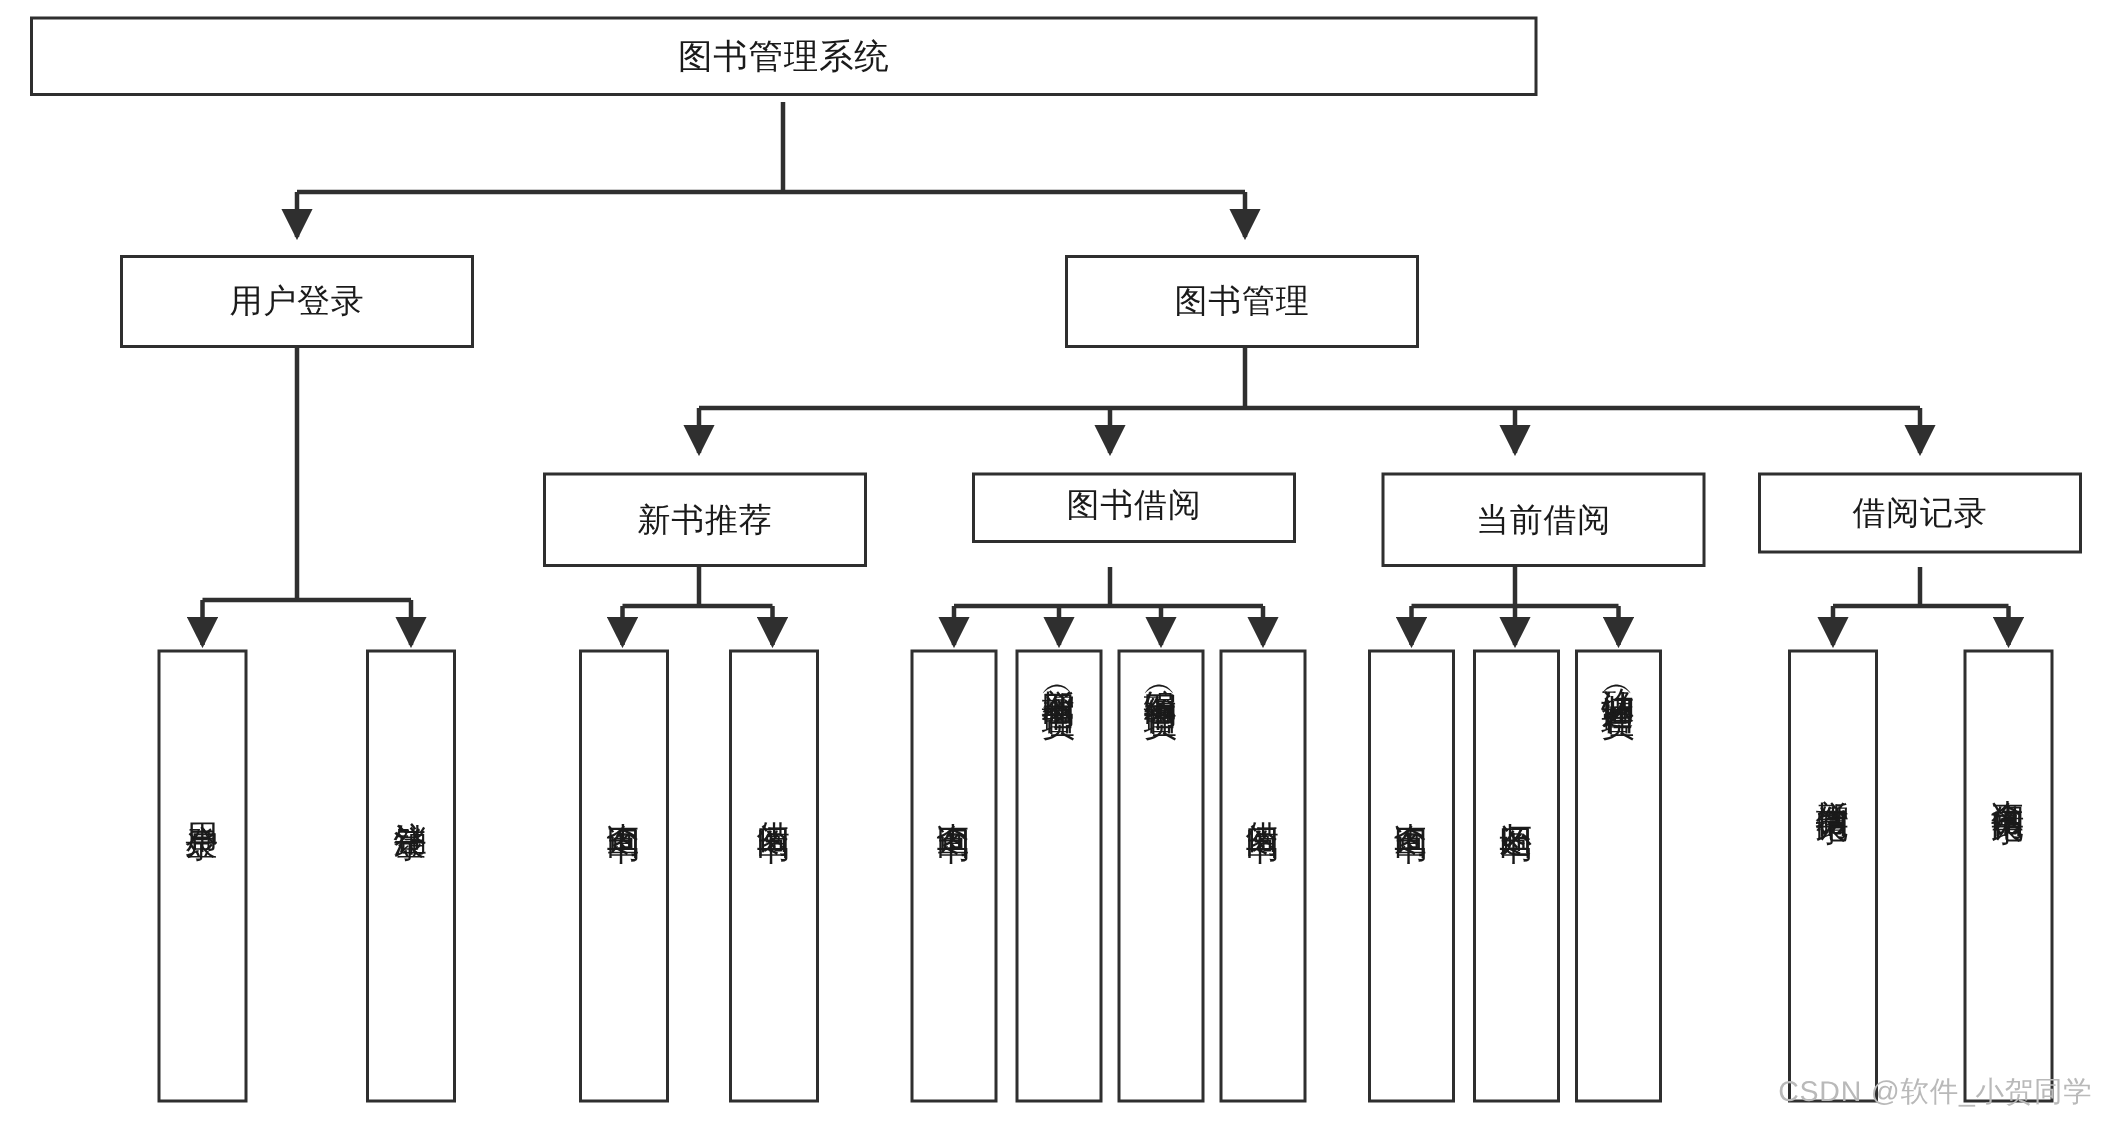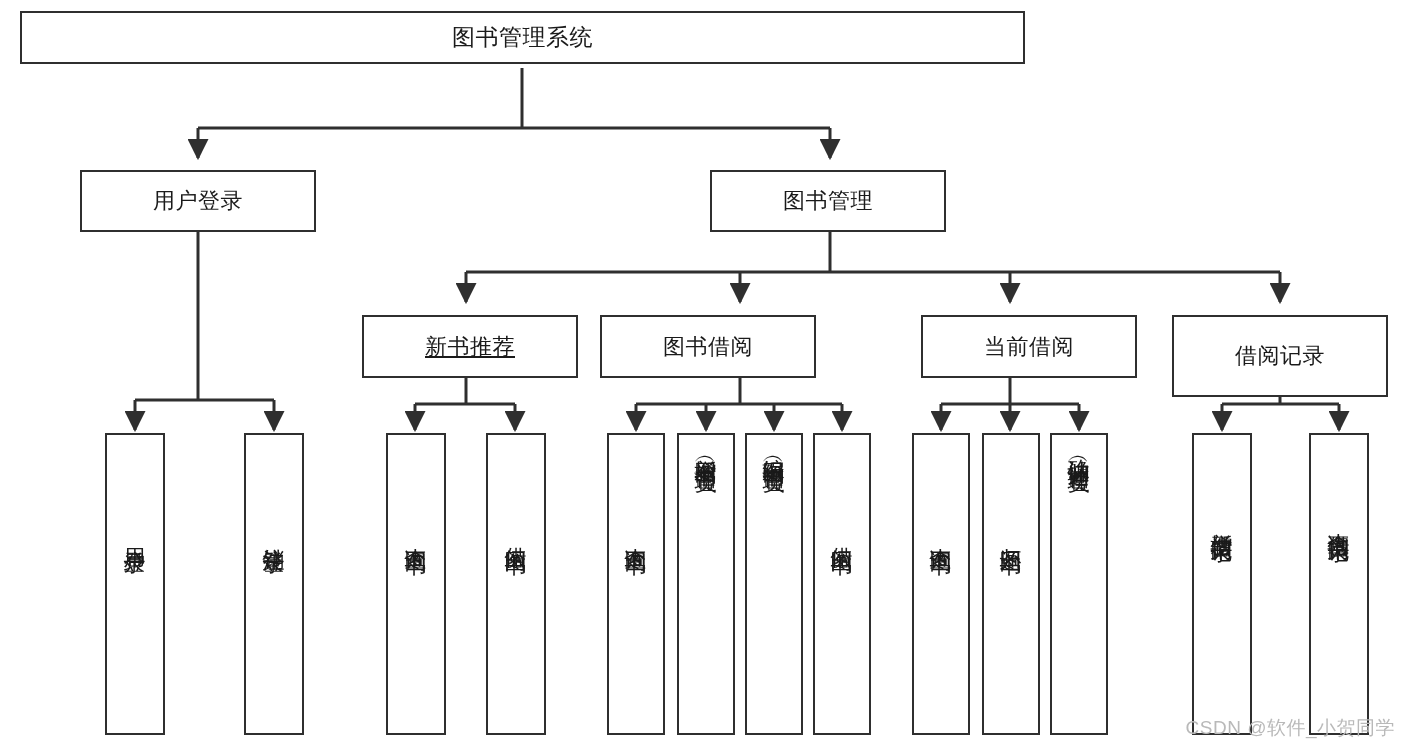--- a/index.html
+++ b/index.html
@@ -141,30 +141,30 @@
     <span class="label">图书管理系统</span>
   </div>
 
   <div class="node h" style="left:80px; top:170px; width:236px; height:62px;">
     <span class="label">用户登录</span>
   </div>
   <div class="node h" style="left:710px; top:170px; width:236px; height:62px;">
     <span class="label">图书管理</span>
   </div>
 
-  <div class="node h" style="left:362px; top:315px; width:216px; height:63px;text-decoration:underline;">
+  <div class="node h" style="left:362px; top:315px; width:216px; height:63px;">
     <span class="label">新书推荐</span>
   </div>
-  <div class="node h" style="left:600px; top:315px; width:216px; height:63px;">
+  <div class="node h" style="left:648px; top:315px; width:216px; height:47px;font-family:Liberation Mono, monospace;">
     <span class="label">图书借阅</span>
   </div>
   <div class="node h" style="left:902px; top:315px; width:216px; height:63px;margin-left:19px;">
     <span class="label">当前借阅</span>
   </div>
-  <div class="node h" style="left:1172px; top:315px; width:216px; height:82px;">
+  <div class="node h" style="left:1172px; top:315px; width:216px; height:54px;">
     <span class="label">借阅记录</span>
   </div>
 
   <div class="node v pad-top2" style="left:105px; top:433px; width:60px; height:302px;">
     <span class="label">用户登录</span>
   </div>
   <div class="node v pad-top2" style="left:244px; top:433px; width:60px; height:302px;">
     <span class="label">注销登录</span>
   </div>
 

